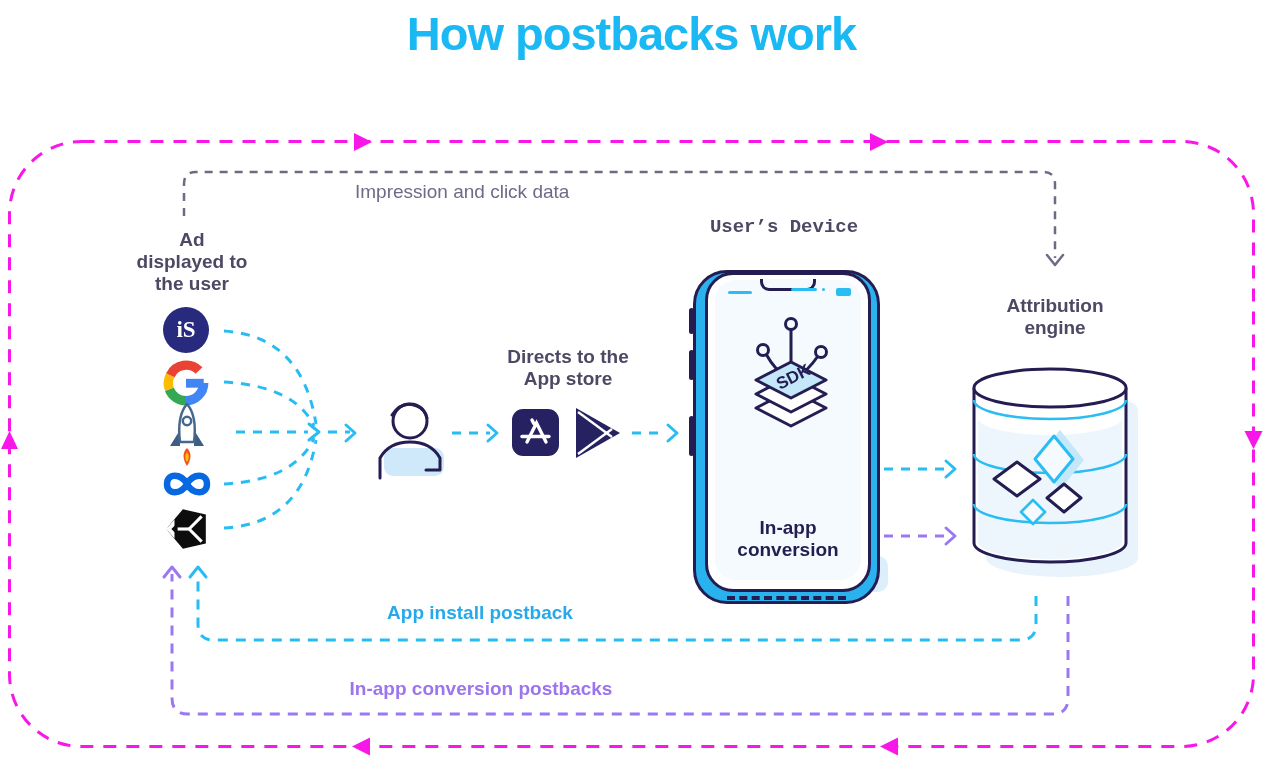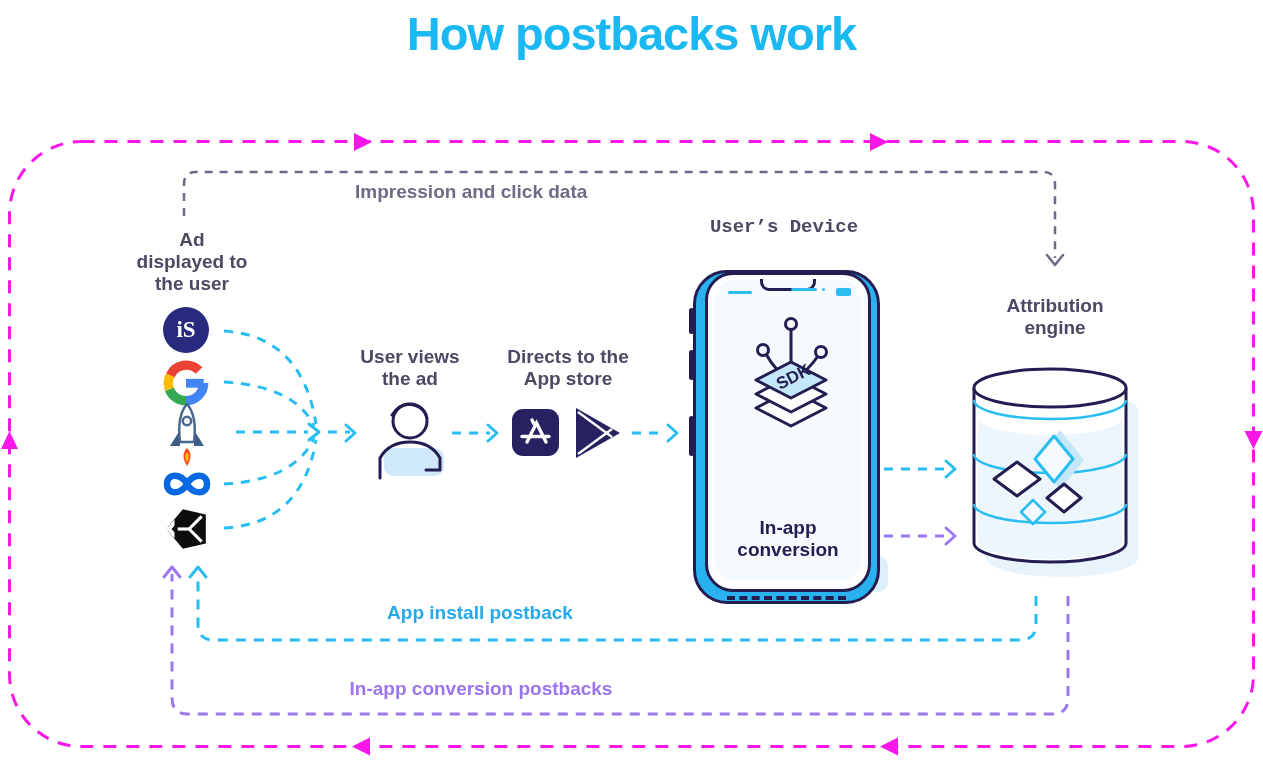--- a/index.html
+++ b/index.html
@@ -6,21 +6,21 @@
   #canvas{
     position:relative;width:1263px;height:766px;overflow:hidden;
     font-family:"Liberation Sans",sans-serif;background:#fff;
   }
   .abs{position:absolute;}
   #title{
     left:0;right:0;top:6px;text-align:center;
     font-size:47px;font-weight:800;letter-spacing:-1px;color:#1ab9f4;
   }
   .lbl{color:#4c4964;font-weight:700;font-size:19px;line-height:22px;text-align:center;}
-  .lbl-gray{color:#6e6b86;font-weight:700;font-size:19px;}
+  .lbl-gray{color:#6e6b86;font-weight:400;font-size:19px;}
   .lbl-cyan{color:#25a9ea;font-weight:700;font-size:19px;}
   .lbl-purple{color:#9b74ee;font-weight:700;font-size:19px;}
   svg{display:block;}
   #is-badge{
     left:163px;top:307px;width:46px;height:46px;border-radius:50%;
     background:#272a7d;color:#fff;font-weight:800;font-size:23px;
     display:flex;align-items:center;justify-content:center;letter-spacing:0px;font-family:Liberation Serif, serif;
   }
   
   #phone{left:693px;top:270px;width:187px;height:334px;}
@@ -96,24 +96,20 @@
   </svg>
 
   <div class="abs lbl-gray" style="left:355px;top:181px;">Impression and click data</div>
 
   <div class="abs lbl" style="left:117px;top:229px;width:150px;">
     <div>Ad</div>
     <div>displayed to</div>
     <div>the user</div>
   </div>
 
-  <div class="abs lbl" style="left:335px;top:346px;width:150px;">
-    <div>User views</div>
-    <div>the ad</div>
-  </div>
 
   <div class="abs lbl" style="left:493px;top:346px;width:150px;">
     <div>Directs to the</div>
     <div>App store</div>
   </div>
 
   <div class="abs lbl" style="left:709px;top:216px;width:150px;font-family:Liberation Mono, monospace;">User’s Device</div>
 
   <div class="abs lbl-cyan" style="left:330px;top:602px;width:300px;text-align:center;">App install postback</div>
 

